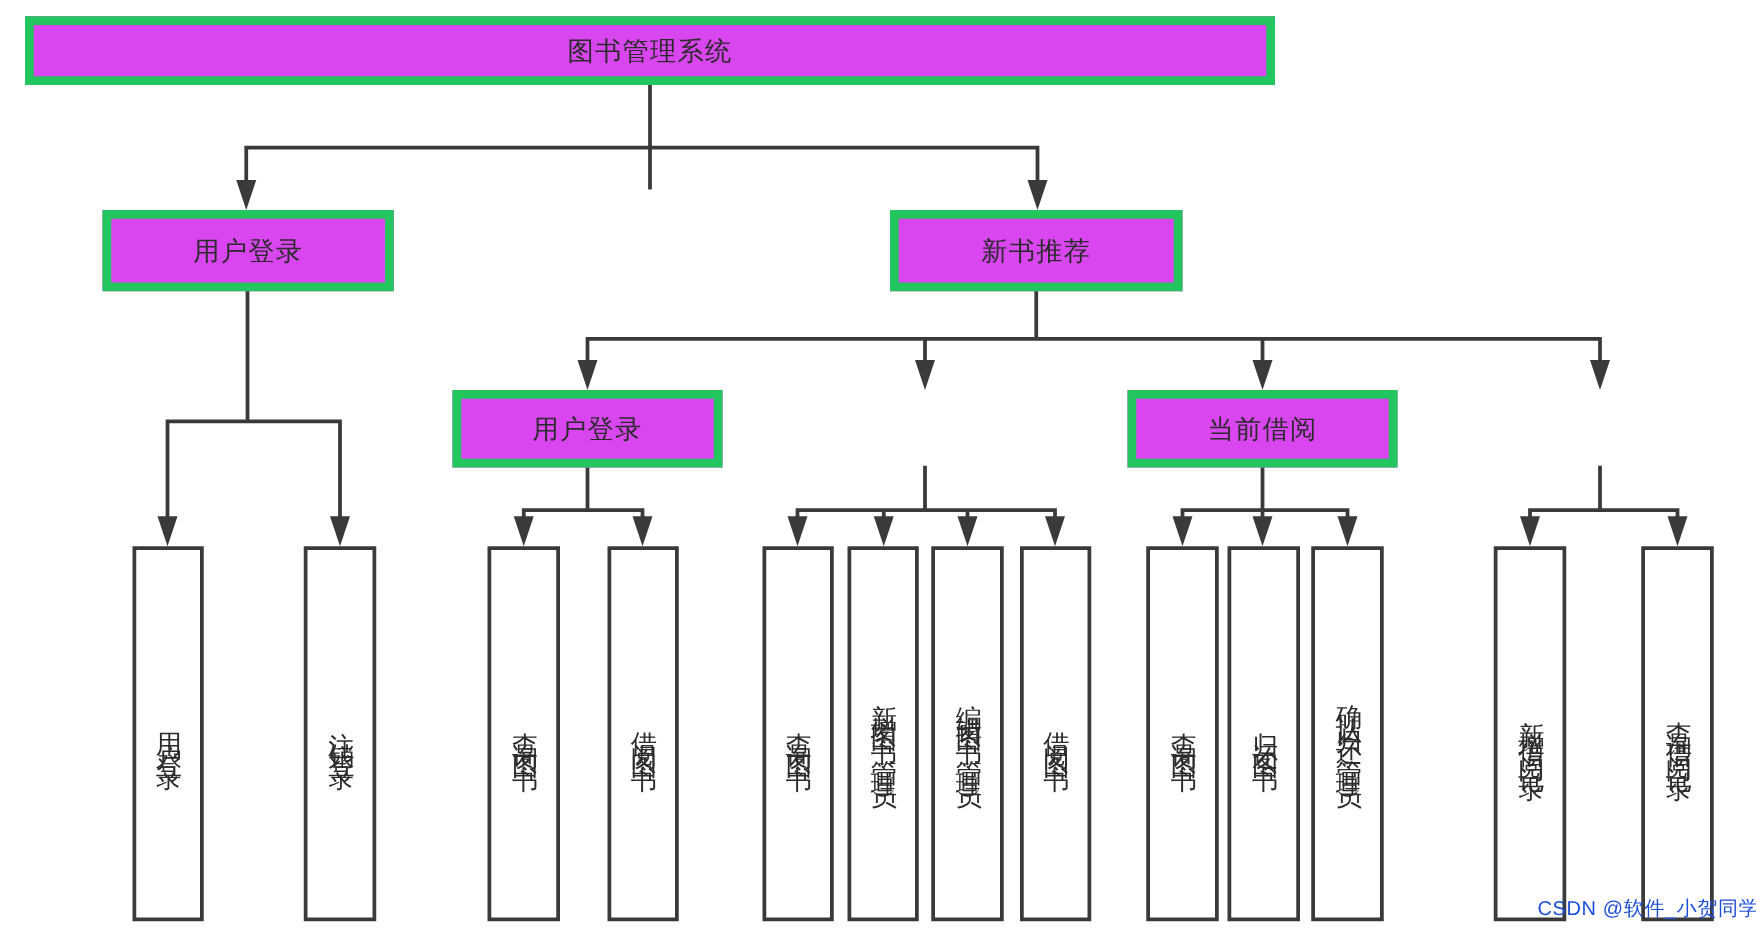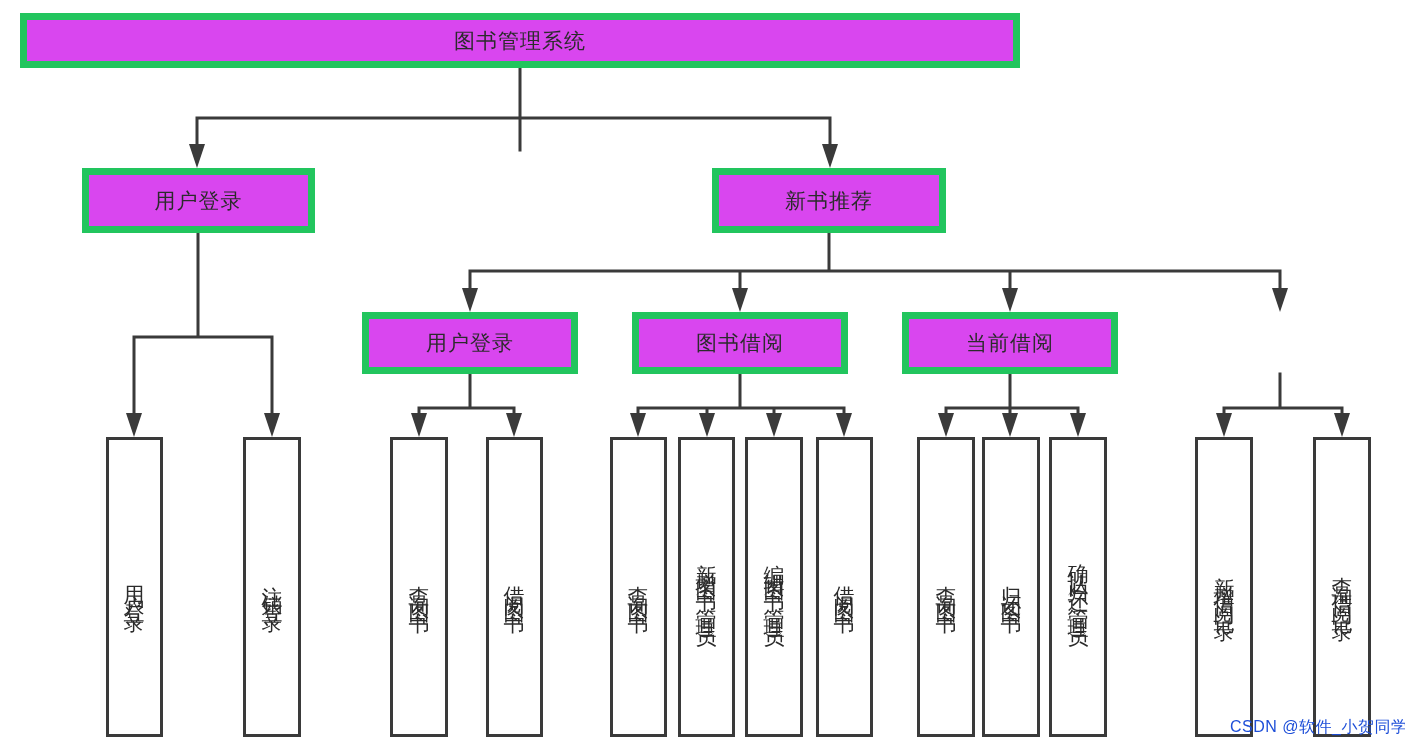--- a/index.html
+++ b/index.html
@@ -126,21 +126,20 @@
       M1224 437 l-8 -24 h16 z
       M1342 437 l-8 -24 h16 z"></path>
   </svg>
 
   <div class="hbox" style="left:20px; top:13px; width:1000px; height:55px;">图书管理系统</div>
 
   <div class="hbox" style="left:82px; top:168px; width:233px; height:65px;">用户登录</div>
   <div class="hbox" style="left:712px; top:168px; width:234px; height:65px;">新书推荐</div>
 
   <div class="hbox" style="left:362px; top:312px; width:216px; height:62px;">用户登录</div>
-  <div class="hbox" style="left:632px; top:312px; width:216px; height:62px;">图书借阅</div>
   <div class="hbox" style="left:902px; top:312px; width:216px; height:62px;text-align:right;">当前借阅</div>
 
   <div class="vbox" style="left:106px;">用户登录</div>
   <div class="vbox" style="left:243px; width:58px;">注销登录</div>
 
   <div class="vbox" style="left:390px; width:58px;">查询图书</div>
   <div class="vbox" style="left:486px;">借阅图书</div>
 
   <div class="vbox" style="left:610px;">查询图书</div>
   <div class="vbox" style="left:678px;">新增图书（管理员）</div>

